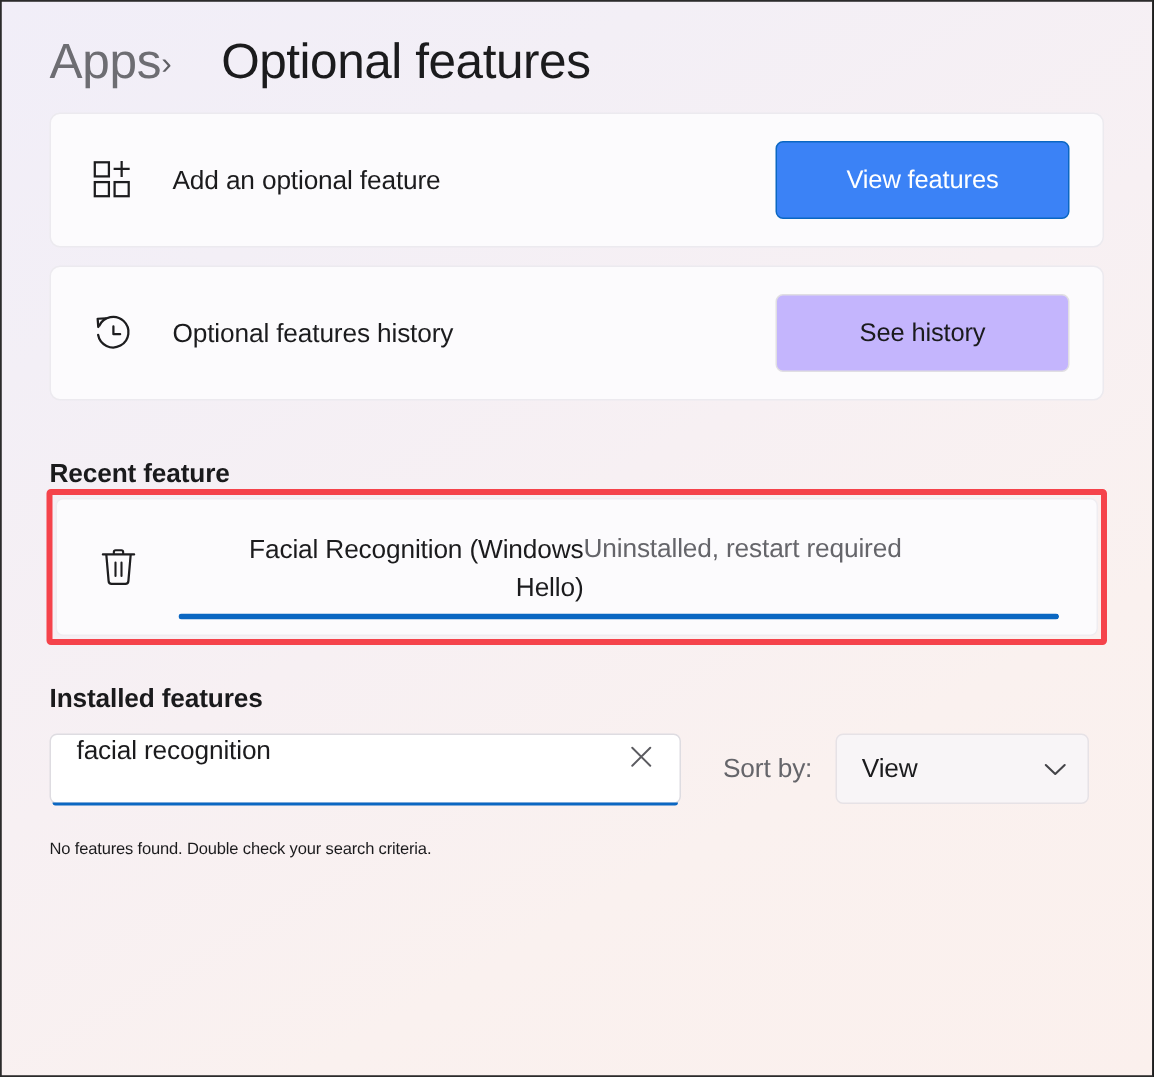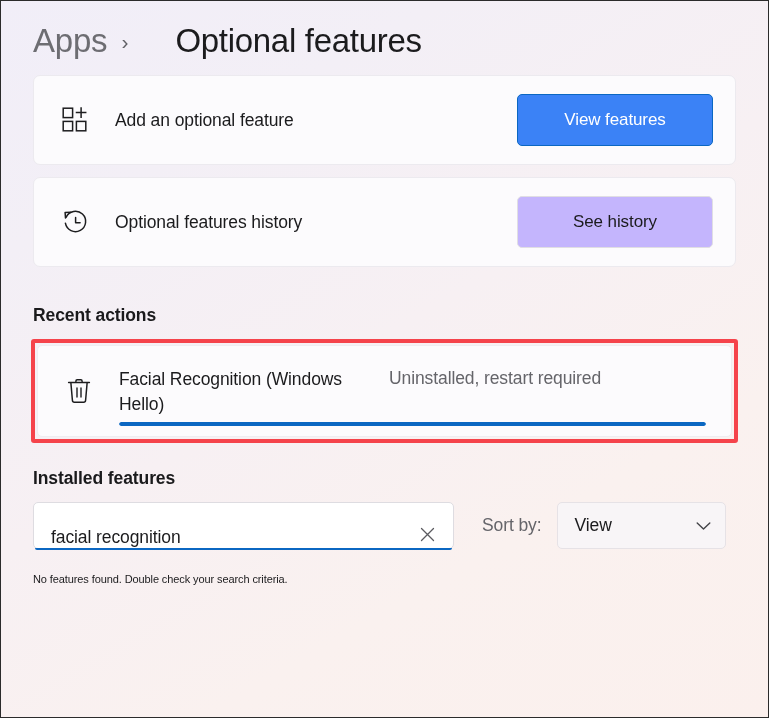--- a/index.html
+++ b/index.html
@@ -31,21 +31,20 @@
   }
 
   .content {
     padding: 0 32px;
   }
 
   
   .breadcrumb {
     display: flex;
     align-items: baseline;
-    gap: 14px;
     padding-top: 21px;
     padding-left: 32px;
     height: 74px;
   }
   .crumb-root {
     font-size: 33px;
     color: #6d6d72;
     font-weight: 400;
     letter-spacing: -0.2px;
   }
@@ -124,26 +123,26 @@
   .section-heading {
     font-size: 17.5px;
     font-weight: 600;
     color: #1a1a1c;
     letter-spacing: -0.1px;
   }
 
   
   .highlight-wrap {
     position: relative;
-    margin-top: 13px;
     margin-left: -2px;
     margin-right: -2px;
     border: 4px solid #f5434b;
     border-radius: 3px;
     padding: 2px;
+    text-align: right;
   }
 
   .action-card {
     background: #fcfbfd;
     border: 1px solid #efedf1;
     border-radius: 5px;
     height: 92px;
     display: flex;
     align-items: center;
     padding: 0 22px 0 24px;
@@ -206,21 +205,21 @@
 
   .search-box {
     position: relative;
     width: 421px;
     height: 47px;
     background: #ffffff;
     border: 1px solid #dedce1;
     border-bottom: 1px solid #dedce1;
     border-radius: 5px;
     display: flex;
-    align-items: flex-end;
+    align-items: flex-start;
     padding: 0 12px 0 17px;
   }
   .search-box::after {
     content: "";
     position: absolute;
     left: 1px;
     right: 1px;
     bottom: -2px;
     height: 2.5px;
     background: #0b67c2;
@@ -319,21 +318,21 @@
           <path d="M4.2 8.1 A 10.2 10.2 0 1 1 3.4 14.2" stroke="#1d1d1f" stroke-width="1.5" fill="none" stroke-linecap="round"></path>
           <path d="M8.6 3.2 L3.1 3.5 L3.5 9" stroke="#1d1d1f" stroke-width="1.5" fill="none" stroke-linejoin="round" stroke-linecap="round"></path>
           <path d="M13.6 8.6 L13.6 13.8 L18.1 13.8" stroke="#1d1d1f" stroke-width="1.5" stroke-linecap="round" stroke-linejoin="round"></path>
         </svg>
       </span>
       <span class="card-label">Optional features history</span>
       <button class="btn btn-secondary">See history</button>
     </div>
 
     <div style="margin-top:38px;">
-      <div class="section-heading">Recent actions</div>
+      <div class="section-heading">Recent feature</div>
 
       <div class="highlight-wrap">
         <div class="action-card">
           <span class="card-icon">
             <svg width="26" height="28" viewBox="0 0 26 28" fill="none">
               <path d="M2.6 5.6 L23.4 5.6" stroke="#1d1d1f" stroke-width="1.5" stroke-linecap="round"></path>
               <path d="M9.9 5.4 L9.9 3.9 Q9.9 2.8 11.1 2.8 L14.9 2.8 Q16.1 2.8 16.1 3.9 L16.1 5.4" stroke="#1d1d1f" stroke-width="1.4" fill="none"></path>
               <path d="M4.9 6 L6.4 23.3 Q6.5 25.2 8.4 25.2 L17.6 25.2 Q19.5 25.2 19.6 23.3 L21.1 6" stroke="#1d1d1f" stroke-width="1.5" fill="none" stroke-linejoin="round"></path>
               <path d="M11 11 L11 20 M15 11 L15 20" stroke="#1d1d1f" stroke-width="1.4" stroke-linecap="round"></path>
             </svg>

